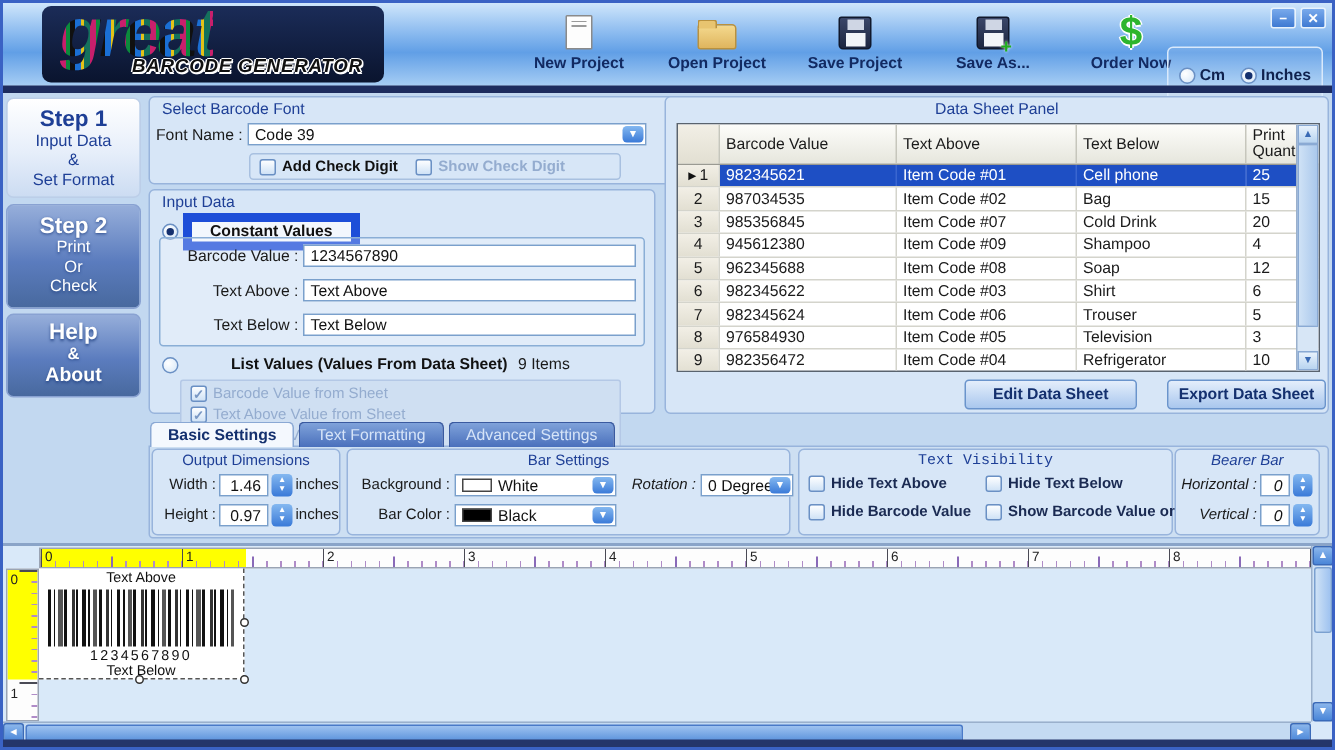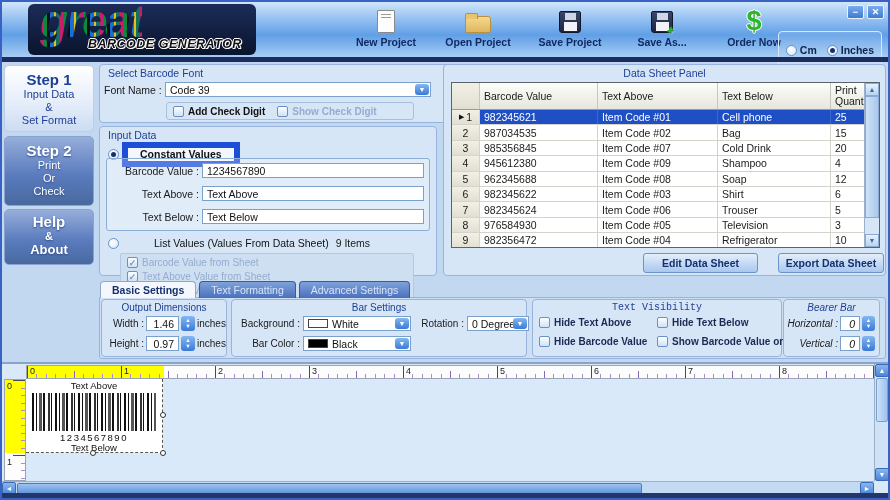--- a/index.html
+++ b/index.html
@@ -250,21 +250,21 @@
         <span class="lbl-s" style="width:90px;text-align:right;">Text Above :</span>
         <span class="tbox" style="width:222px;">Text Above</span>
       </div>
       <div class="srow" style="left:2px;top:50px;">
         <span class="lbl-s" style="width:90px;text-align:right;">Text Below :</span>
         <span class="tbox" style="width:222px;">Text Below</span>
       </div>
     </div>
     <div class="srow" style="left:8px;top:110px;">
       <span class="rad"></span>
-      <span style="font-size:10.5px;font-weight:normal;color:#111;padding-left:32px;">List Values (Values From Data Sheet)</span>
+      <span style="font-size:10.5px;font-weight:bold;color:#111;padding-left:32px;">List Values (Values From Data Sheet)</span>
       <span class="lbl-s" style="margin-left:4px;">9 Items</span>
     </div>
     <div style="position:absolute;left:20px;top:125.5px;width:294px;height:46px;background:#cfdff2;border:1px solid #b4c8e6;border-radius:2px;padding:2px 6px;">
       <div class="cb-item" style="height:14px;">
         <span class="cb">✓</span>
         <span class="dis" style="font-weight:normal;">Barcode Value from Sheet</span>
       </div>
       <div class="cb-item" style="height:14px;">
         <span class="cb">✓</span>
         <span class="dis" style="font-weight:normal;">Text Above Value from Sheet</span>
@@ -393,21 +393,21 @@
 
   <div class="group" style="left:229px;top:297px;width:296px;height:58px;">
     <div class="gtitle tc" style="font-size:10px;padding:2px 2px 0;">Bar Settings</div>
     <div class="srow" style="left:2px;top:16px;gap:3px;">
       <span class="lbl-s" style="width:66px;text-align:right;font-size:10px;">Background :</span>
       <span class="tbox" style="width:108px;gap:4px;">
         <span class="swatch" style="background:#fff;"></span>
         <span>White</span>
         <span class="dd-arrow">▼</span>
       </span>
-      <span class="lbl-s" style="width:50px;text-align:right;font-size:10px;">Rotation :</span>
+      <span class="lbl-s" style="width:50px;text-align:right;font-size:10px;font-style:italic;">Rotation :</span>
       <span class="tbox" style="width:62px;">
         <span>0 Degree</span>
         <span class="dd-arrow">▼</span>
       </span>
     </div>
     <div class="srow" style="left:2px;top:36px;gap:3px;">
       <span class="lbl-s" style="width:66px;text-align:right;font-size:10px;">Bar Color :</span>
       <span class="tbox" style="width:108px;gap:4px;">
         <span class="swatch" style="background:#000;"></span>
         <span>Black</span>

